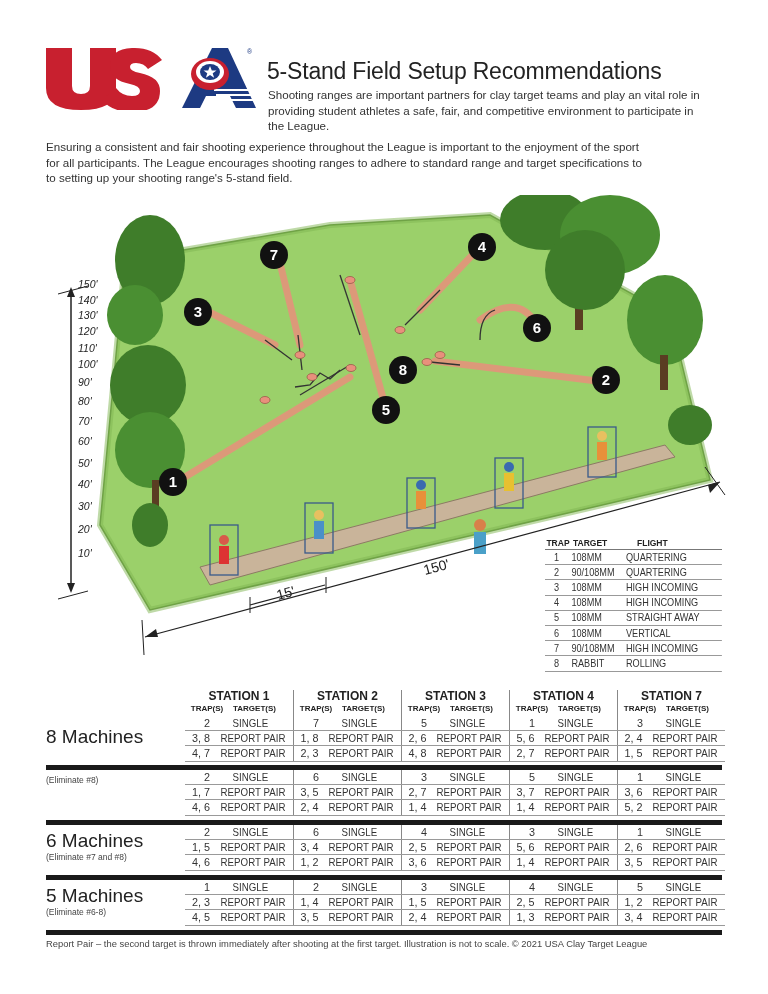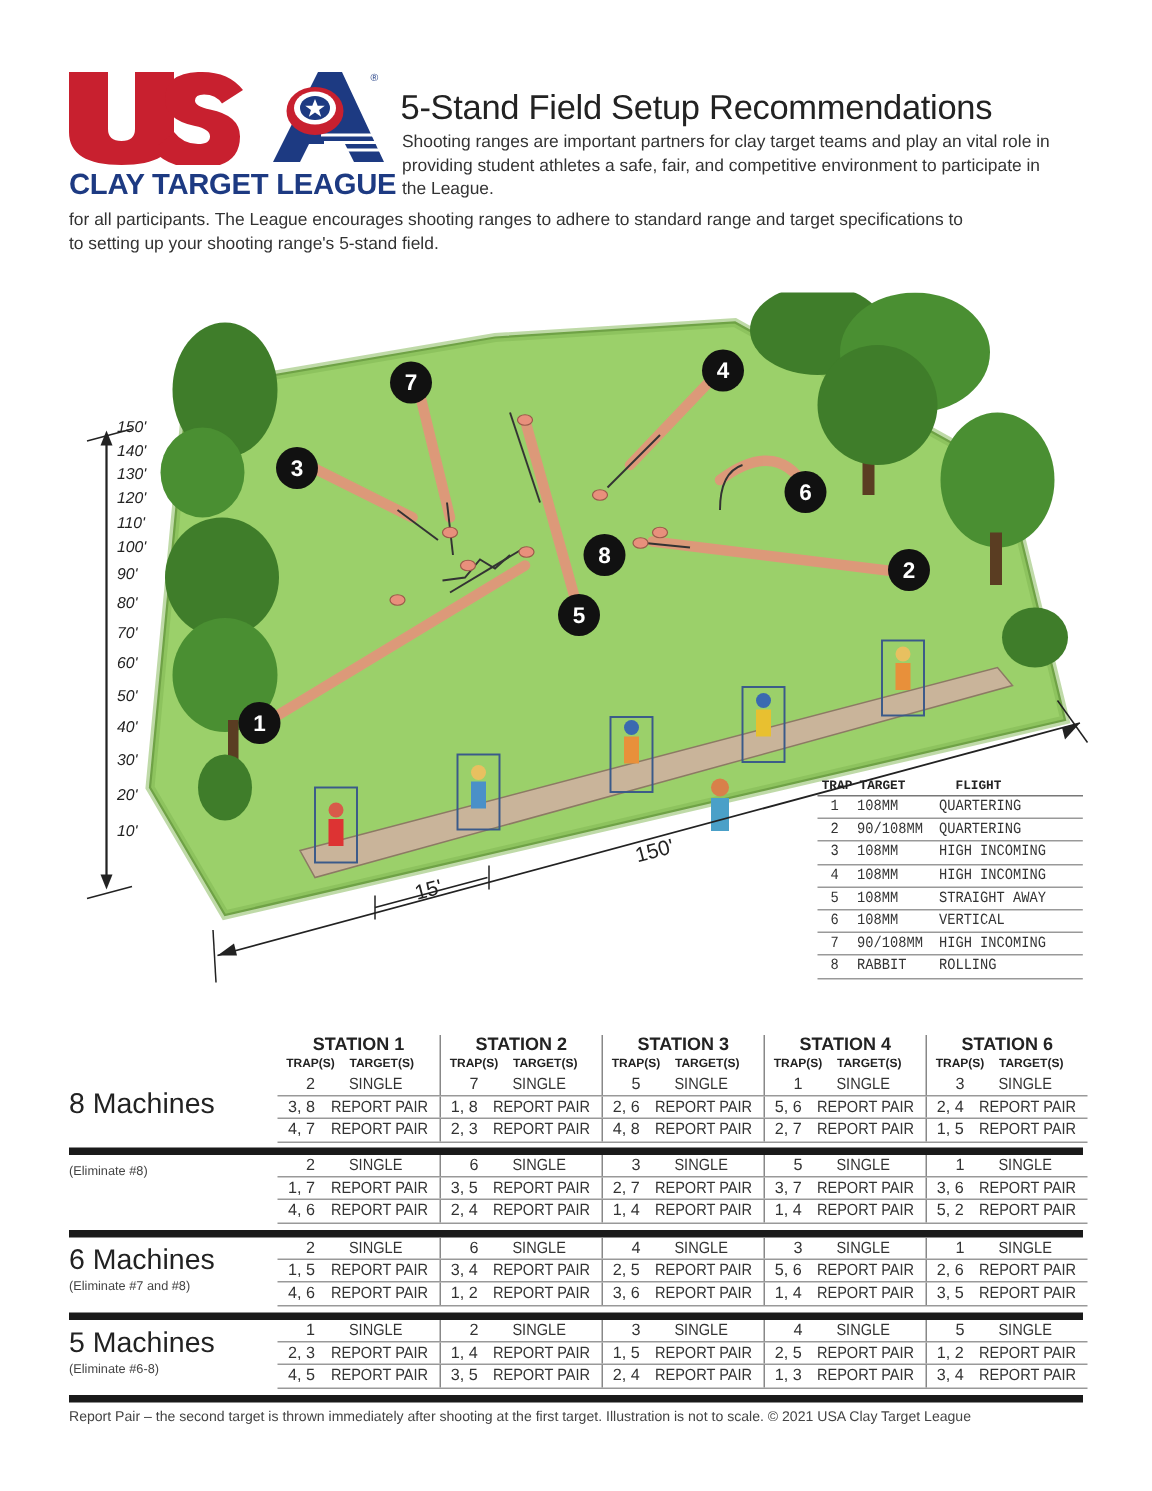--- a/index.html
+++ b/index.html
@@ -15,21 +15,21 @@
   .intro-full { position: absolute; left: 46px; top: 139px; width: 670px; font-size: 11.6px; line-height: 15.5px; color: #333; }
   .intro-full span { display: block; }
 
   
   .illus { position: absolute; left: 40px; top: 195px; width: 700px; height: 480px; }
   .trap-badge-text { font-family: "Liberation Sans", sans-serif; font-weight: bold; font-size: 15px; fill: #fff; }
   .ruler-text { font-family: "Liberation Sans", sans-serif; font-size: 10.5px; fill: #222; font-style: italic; }
   .dim-text { font-family: "Liberation Sans", sans-serif; font-size: 14px; fill: #222; }
 
   
-  .trap-table { position: absolute; left: 545px; top: 518px; width: 177px; font-family: Liberation Mono, monospace; }
+  .trap-table { position: absolute; left: 545px; top: 537px; width: 177px; font-family: Liberation Sans, sans-serif; }
   .trap-table .hdr { display: flex; font-size: 8.5px; font-weight: bold; color: #222; height: 13px; align-items: center; border-bottom: 1px solid #777; }
   .trap-table .row { display: flex; font-size: 10.4px; color: #333; height: 15.2px; align-items: center; border-bottom: 1px solid #999; transform: scaleX(0.88); transform-origin: left; width: 113.6%; }
   .trap-table .c1 { width: 26px; text-align: center; }
   .trap-table .c2 { width: 62px; padding-left: 4px; }
   .trap-table .c3 { flex: 1; padding-left: 4px; white-space: nowrap; }
   .trap-table .hdr .c2 { padding-left: 2px; }
 
   
   .stations { position: absolute; left: 46px; top: 690px; width: 676px; }
   .st-head { position: absolute; left: 139px; top: 0; width: 540px; height: 26px; display: flex; }
@@ -71,26 +71,26 @@
       <line x1="172" y1="49" x2="208" y2="49"></line>
       <line x1="174" y1="54" x2="210" y2="54"></line>
     </g>
 
     <ellipse cx="166" cy="28" rx="19" ry="16" fill="#c8202f"></ellipse>
     <ellipse cx="166" cy="26" rx="14" ry="11" fill="#fff"></ellipse>
     <ellipse cx="166" cy="26" rx="10" ry="8" fill="#1d3a82"></ellipse>
     <polygon points="166,20 167.8,24.5 172.5,24.5 168.7,27.3 170.1,31.8 166,29 161.9,31.8 163.3,27.3 159.5,24.5 164.2,24.5" fill="#fff"></polygon>
     <text x="203" y="8" font-size="7" fill="#1d3a82" font-family="Liberation Sans, sans-serif">®</text>
   </svg>
-  <div class="logo-text">CLAY TARGET LEAGUE</div>
 </div>
 
 <h1 class="title">5-Stand Field Setup Recommendations</h1>
 <p class="intro-right">Shooting ranges are important partners for clay target teams and play an vital role in providing student athletes a safe, fair, and competitive environment to participate in the League.</p>
 <div class="intro-full">
+  <span>Ensuring a consistent and fair shooting experience throughout the League is important to the enjoyment of the sport</span>
   <span>for all participants. The League encourages shooting ranges to adhere to standard range and target specifications to</span>
   <span>to setting up your shooting range's 5-stand field.</span>
 </div>
 
 <svg class="illus" viewBox="0 0 700 480">
 
   <polygon points="85,65 290,30 450,20 630,120 670,285 110,415 60,330" fill="#9bd06a" stroke="#5f8f3a" stroke-width="1.5"></polygon>
   <polygon points="85,65 290,30 450,20 630,120 670,285 110,415 60,330" fill="none" stroke="#7fb552" stroke-width="6" opacity="0.5"></polygon>
 
   <polygon points="160,372 625,250 635,262 170,390" fill="#c9b49a" stroke="#8c7a64" stroke-width="1"></polygon>
@@ -310,21 +310,21 @@
         </div>
       </div>
     <div class="st-col">
         <div class="name">STATION 4</div>
         <div class="sub">
           <span class="t">TRAP(S)</span>
           <span class="g">TARGET(S)</span>
         </div>
       </div>
     <div class="st-col">
-        <div class="name">STATION 6</div>
+        <div class="name">STATION 7</div>
         <div class="sub">
           <span class="t">TRAP(S)</span>
           <span class="g">TARGET(S)</span>
         </div>
       </div>
   </div>
 
   <div id="groups-container">
       <div class="group" style="top: 26px;">
         <div class="label" style="top: 10px;">

